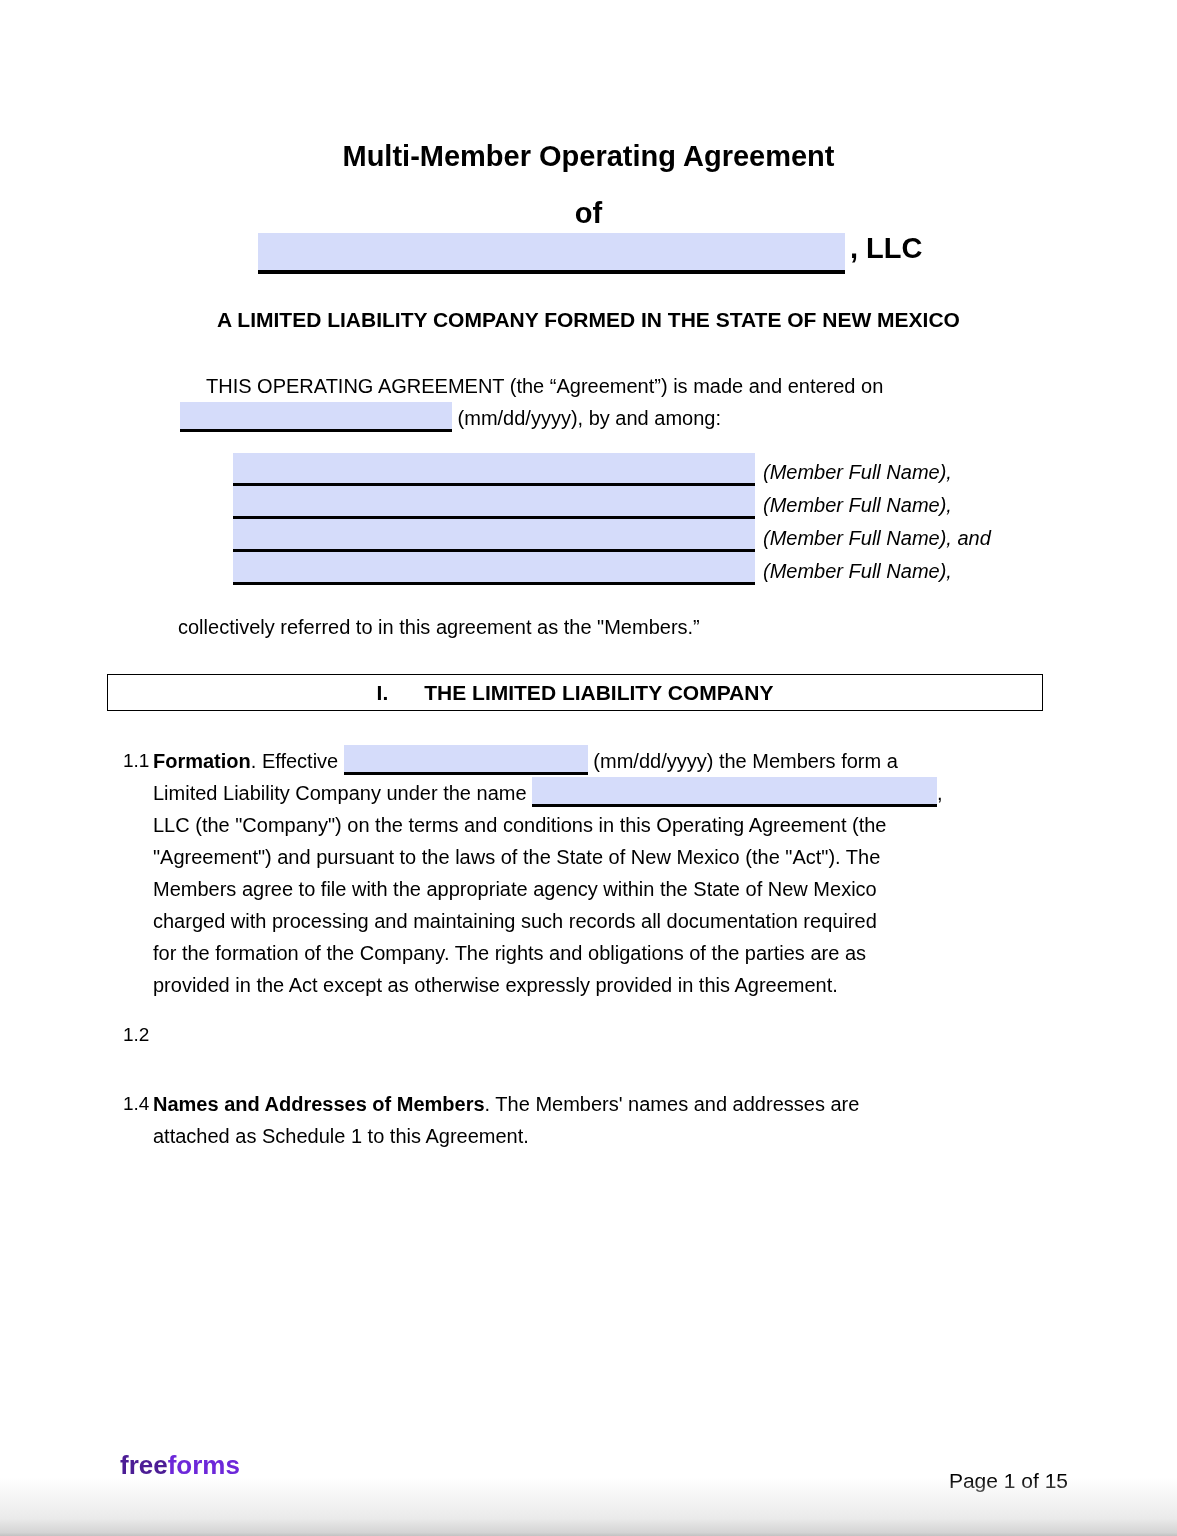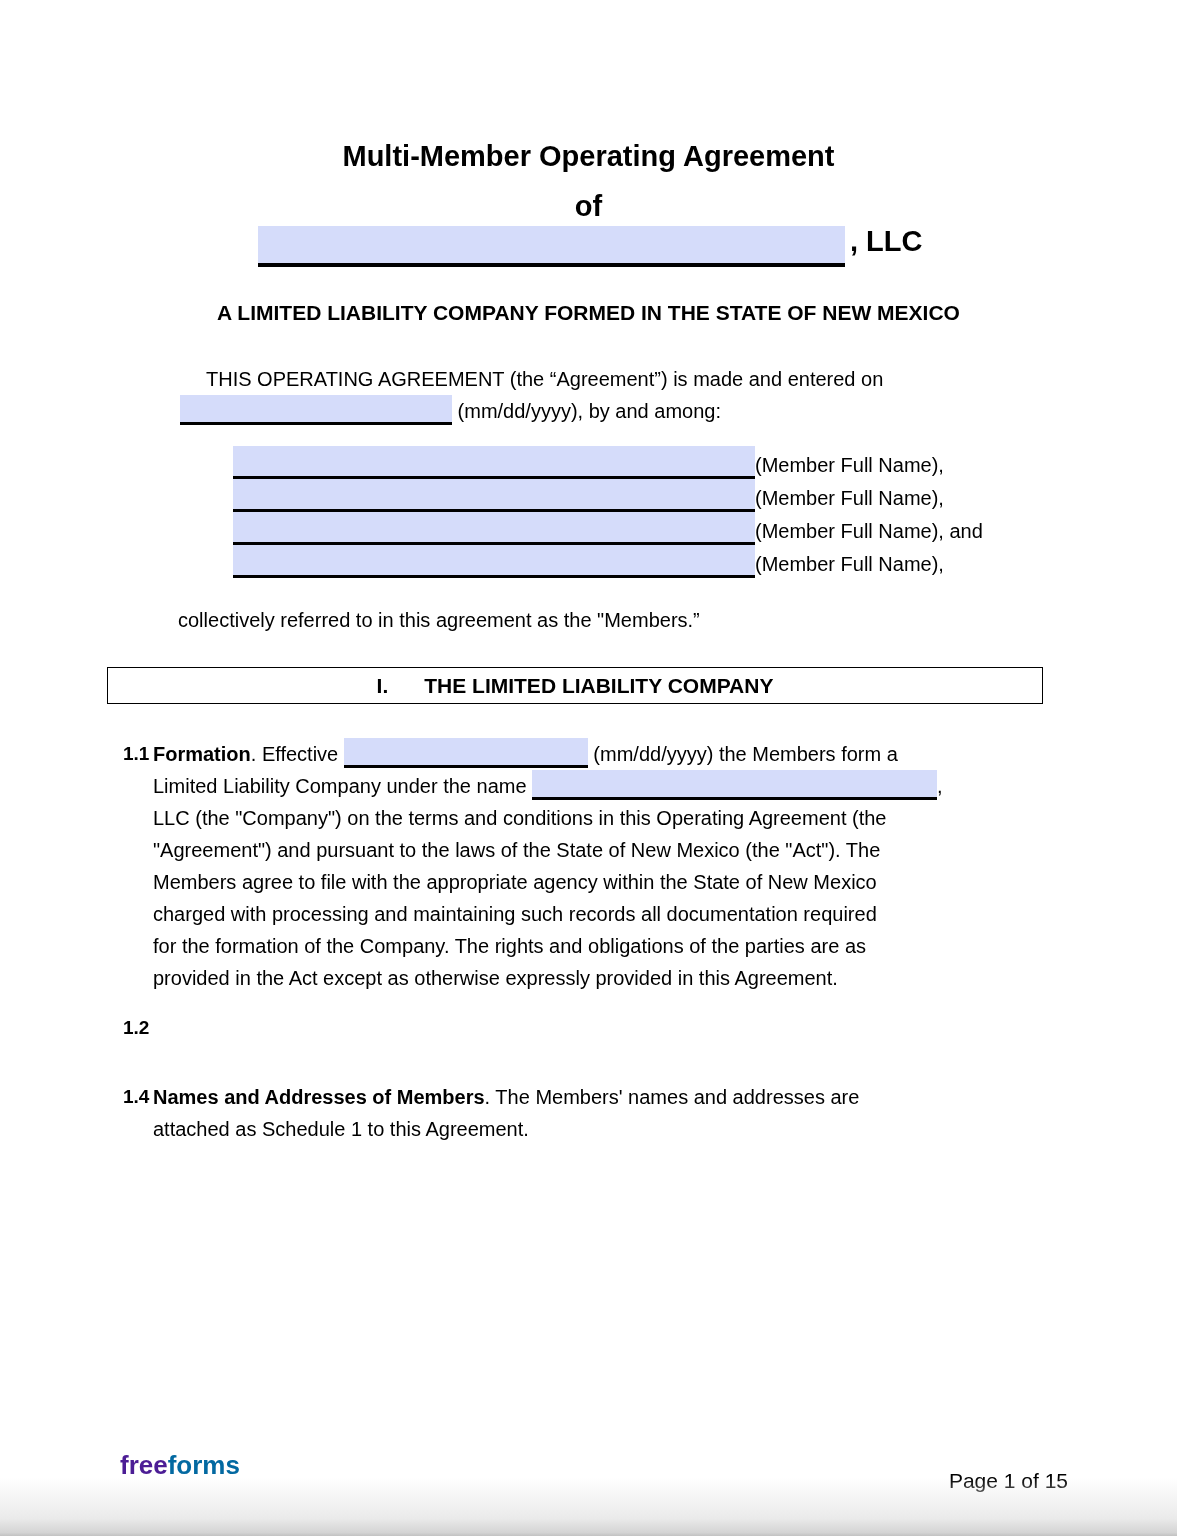--- a/index.html
+++ b/index.html
@@ -3,51 +3,51 @@
 <meta charset="utf-8">
 <style>
   :root{ --field-fill:#d5dcfa; }
   html,body{margin:0;padding:0;background:#fff;}
   .page{
     position:relative; width:1177px; height:1536px; background:#fff;
     font-family:"Liberation Sans","DejaVu Sans",sans-serif;
     font-size:20px; line-height:32px; color:#000; overflow:hidden;
   }
   .doc-title{margin:140px 0 0; font-size:29px; line-height:32px; font-weight:bold; text-align:center;}
-  .doc-of{margin-top:18px; font-size:29px; line-height:32px; font-weight:bold; text-align:center;}
+  .doc-of{margin-top:25px; font-size:29px; line-height:32px; font-weight:bold; text-align:center;}
   .title-row{margin:4px 0 0 258px; height:41px; display:flex; align-items:flex-start;}
   .title-field{width:587px; height:41px; background:var(--field-fill); border-bottom:4px solid #000; box-sizing:border-box;}
   .title-suffix{font-size:29px; font-weight:bold; line-height:30px; margin-left:5px;}
   .subtitle{margin-top:34px; text-align:center; font-weight:bold; font-size:21px; line-height:24px;}
   .intro{margin:38px 0 0 180px; width:840px; text-indent:26px;}
   .inline-field{
     display:inline-block; height:30px; vertical-align:-7px;
     background:var(--field-fill); border-bottom:3px solid #000; box-sizing:border-box;
   }
   .members{margin:19px 0 0 233px;}
   .member-row{display:flex; align-items:flex-end; height:33px;}
   .member-field{width:522px; height:33px; background:var(--field-fill); border-bottom:3px solid #000; box-sizing:border-box;}
-  .member-label{margin-left:0; line-height:27px;}
+  .member-label{margin-left:8px; line-height:27px;font-style:italic;}
   .collective{margin:26px 0 0 178px;}
   .section-box{
     margin:31px 0 0 107px; width:936px; height:37px; border:1px solid #000; box-sizing:border-box;
     display:flex; align-items:center; justify-content:center; gap:36px;
     font-weight:bold; font-size:21px;
   }
   .clause{display:flex; margin:34px 0 0 123px;}
   .clause-12{margin-top:18px;}
   .clause-13{margin-top:21px;}
   .clause-14{margin-top:37px;}
-  .clause-num{width:30px; flex:none; font-weight:bold; font-size:19px;}
+  .clause-num{width:30px; flex:none; font-weight:normal; font-size:19px;}
   .clause-body{width:880px;}
   .address-fields{margin-top:-6px;}
   .block-field{height:30px; background:var(--field-fill); border-bottom:3px solid #000; box-sizing:border-box;}
   .footer-logo{position:absolute; left:120px; top:1450px; font-size:26px; font-weight:bold; line-height:30px;}
   .logo-free{color:#4c1d95;}
-  .logo-forms{color:#0369a1;}
+  .logo-forms{color:#6d28d9;}
   .footer-page{position:absolute; right:109px; top:1468px; font-size:21px; line-height:26px;}
   .bottom-fade{
     position:absolute; left:0; right:0; bottom:0; height:58px; pointer-events:none;
     background:linear-gradient(to bottom, rgba(255,255,255,0) 0%, #eaeaea 70%, #d4d4d4 94%, #c2c2c2 100%);
   }
   b{font-weight:bold;}
 </style>
 </head>
 <body>
 

